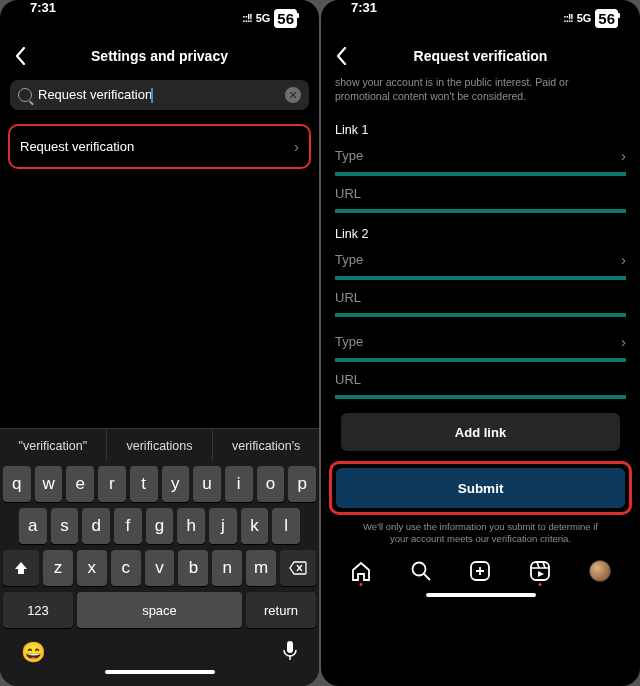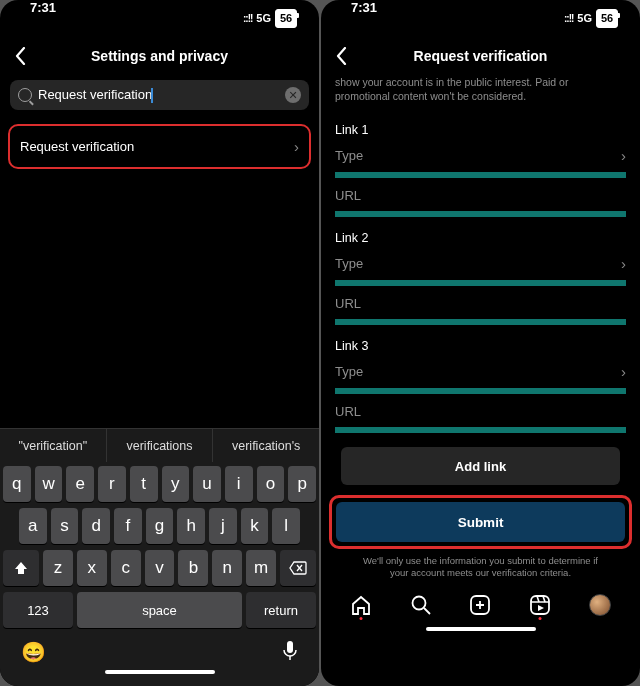--- a/index.html
+++ b/index.html
@@ -37,21 +37,21 @@
     font-size: 11px;
     font-weight: 600;
   }
   .signal-dots { letter-spacing: -1px; font-size: 10px; }
   .battery {
     display: inline-flex;
     align-items: center;
     border: 1px solid #fff;
     border-radius: 3px;
     padding: 0 2px;
-    font-size: 11px;
+    font-size: 15px;
     height: 19px;
     min-width: 22px;
     justify-content: center;
     background: #fff;
     color: #000;
     position: relative;
   }
   .battery::after {
     content: "";
     position: absolute;
@@ -214,21 +214,21 @@
   .section-label {
     font-size: 12.5px;
     color: #fff;
     padding-top: 8px;
   }
   .field-row {
     display: flex;
     justify-content: space-between;
     align-items: center;
     padding: 10px 0 8px;
-    border-bottom: 6px solid #0f766e;
+    border-bottom: 4px solid #0f766e;
     font-size: 13px;
     color: #8e8e8e;
   }
   .form-scroll { overflow: hidden; }
   .add-link-btn {
     margin: 14px 20px 0;
     background: #262626;
     border-radius: 6px;
     height: 38px;
     display: flex;
@@ -432,21 +432,20 @@
       <div class="section-label">Link 2</div>
       <div class="field-row">
         <span>Type</span>
         <span class="row-chevron">›</span>
       </div>
       <div class="field-row">
         <span>URL</span>
       </div>
     </div>
     <div class="section">
-      <div class="section-label">Link 3</div>
       <div class="field-row">
         <span>Type</span>
         <span class="row-chevron">›</span>
       </div>
       <div class="field-row">
         <span>URL</span>
       </div>
     </div>
   </div>
 

